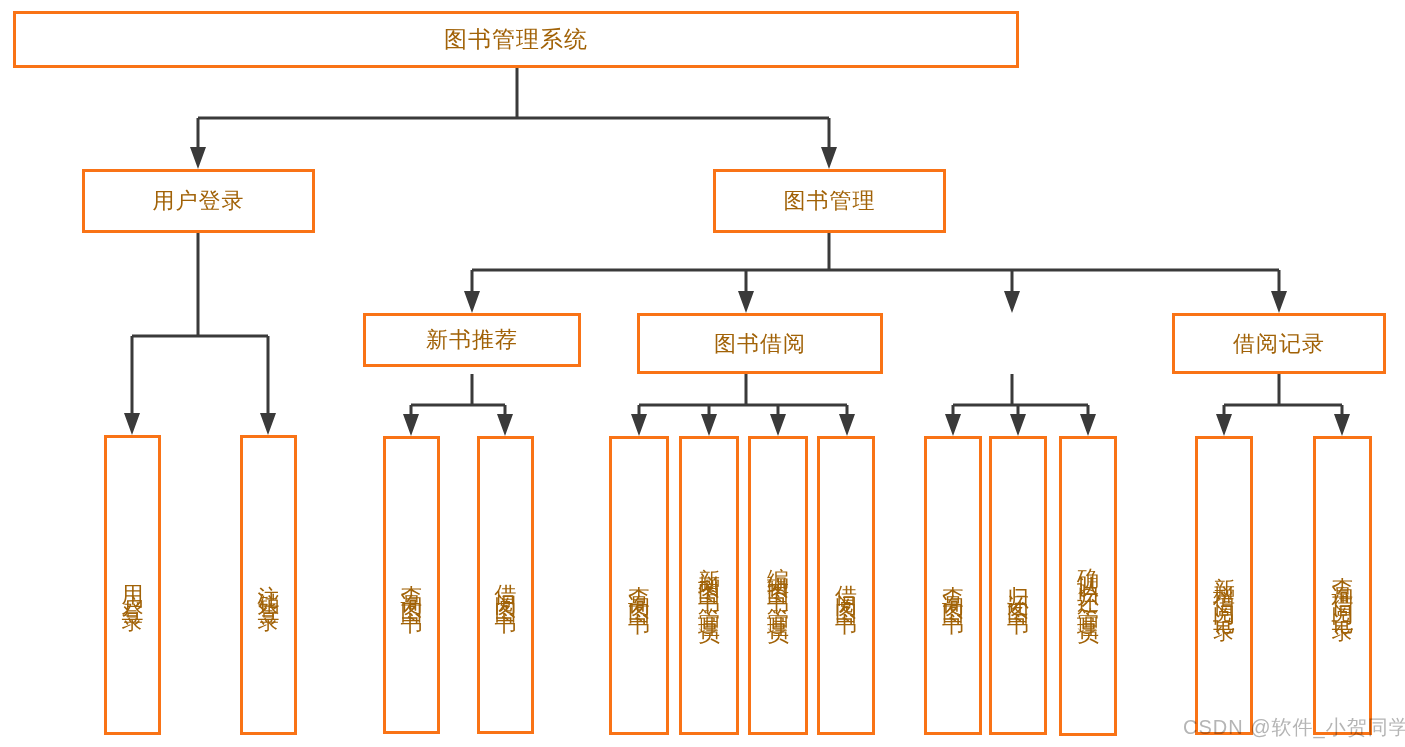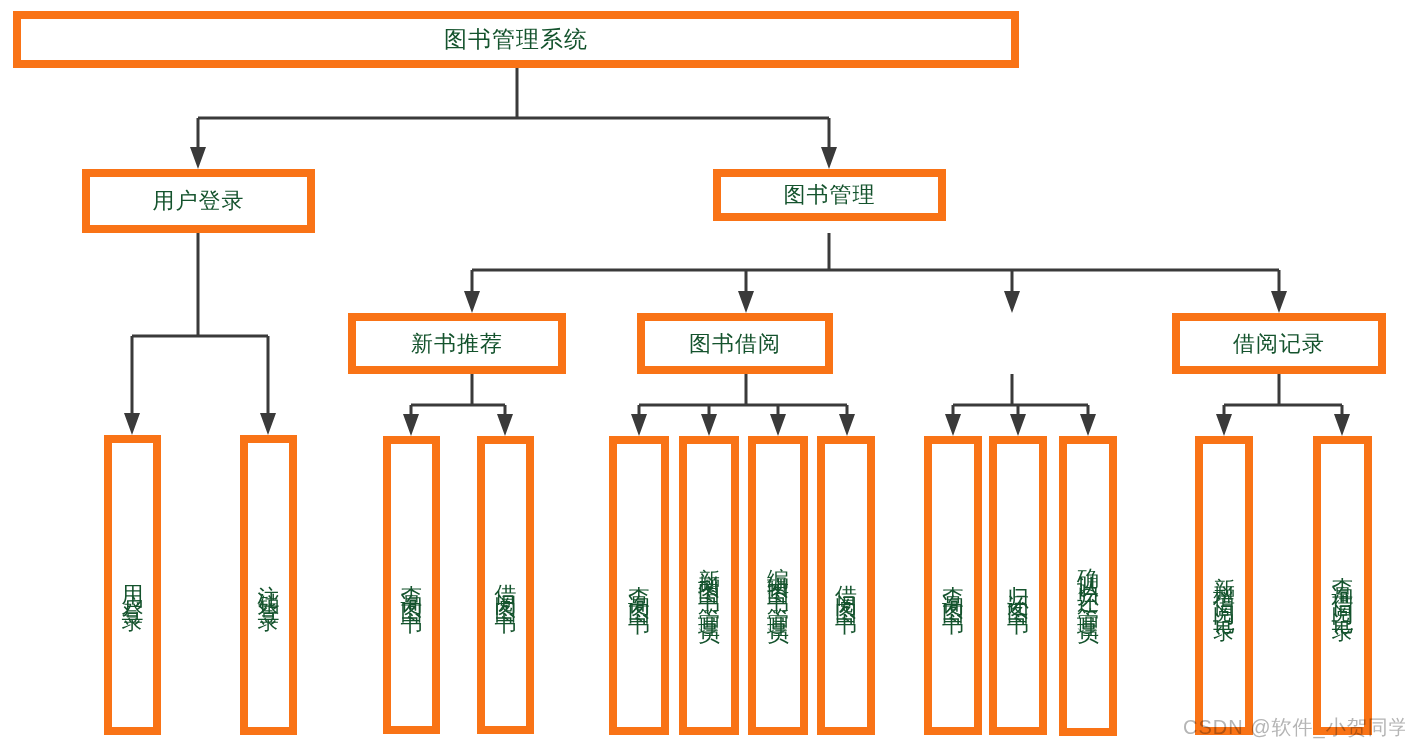--- a/index.html
+++ b/index.html
@@ -13,23 +13,23 @@
   }
   .wires {
     position: absolute;
     left: 0;
     top: 0;
     z-index: 2;
   }
   .box {
     position: absolute;
     box-sizing: border-box;
-    border: 8px solid #f97316;
+    border: 3px solid #f97316;
     background: #ffffff;
-    color: #14532d;
+    color: #a16207;
     display: flex;
     align-items: center;
     justify-content: center;
     z-index: 3;
   }
   .box.h { font-size: 22px; letter-spacing: 1px; }
   .box.root { font-size: 23px; }
   .box.v .vtext {
     writing-mode: vertical-rl;
     text-orientation: mixed;
@@ -91,28 +91,28 @@
       M1334 414 L1350 414 L1342 436 Z"></path>
   </svg>
 
   <div class="box h root" style="left:13px;top:11px;width:1006px;height:57px">
     <span>图书管理系统</span>
   </div>
 
   <div class="box h" style="left:82px;top:169px;width:233px;height:64px">
     <span>用户登录</span>
   </div>
-  <div class="box h" style="left:713px;top:169px;width:233px;height:52px">
+  <div class="box h" style="left:713px;top:169px;width:233px;height:64px">
     <span>图书管理</span>
   </div>
 
-  <div class="box h" style="left:348px;top:313px;width:218px;height:61px">
+  <div class="box h" style="left:363px;top:313px;width:218px;height:54px">
     <span>新书推荐</span>
   </div>
-  <div class="box h" style="left:637px;top:313px;width:196px;height:61px">
+  <div class="box h" style="left:637px;top:313px;width:246px;height:61px">
     <span>图书借阅</span>
   </div>
   <div class="box h" style="left:1172px;top:313px;width:214px;height:61px">
     <span>借阅记录</span>
   </div>
 
   <div class="box v" style="left:104px;top:435px;width:57px;height:300px">
     <span class="vtext">用户登录</span>
   </div>
   <div class="box v" style="left:240px;top:435px;width:57px;height:300px">

